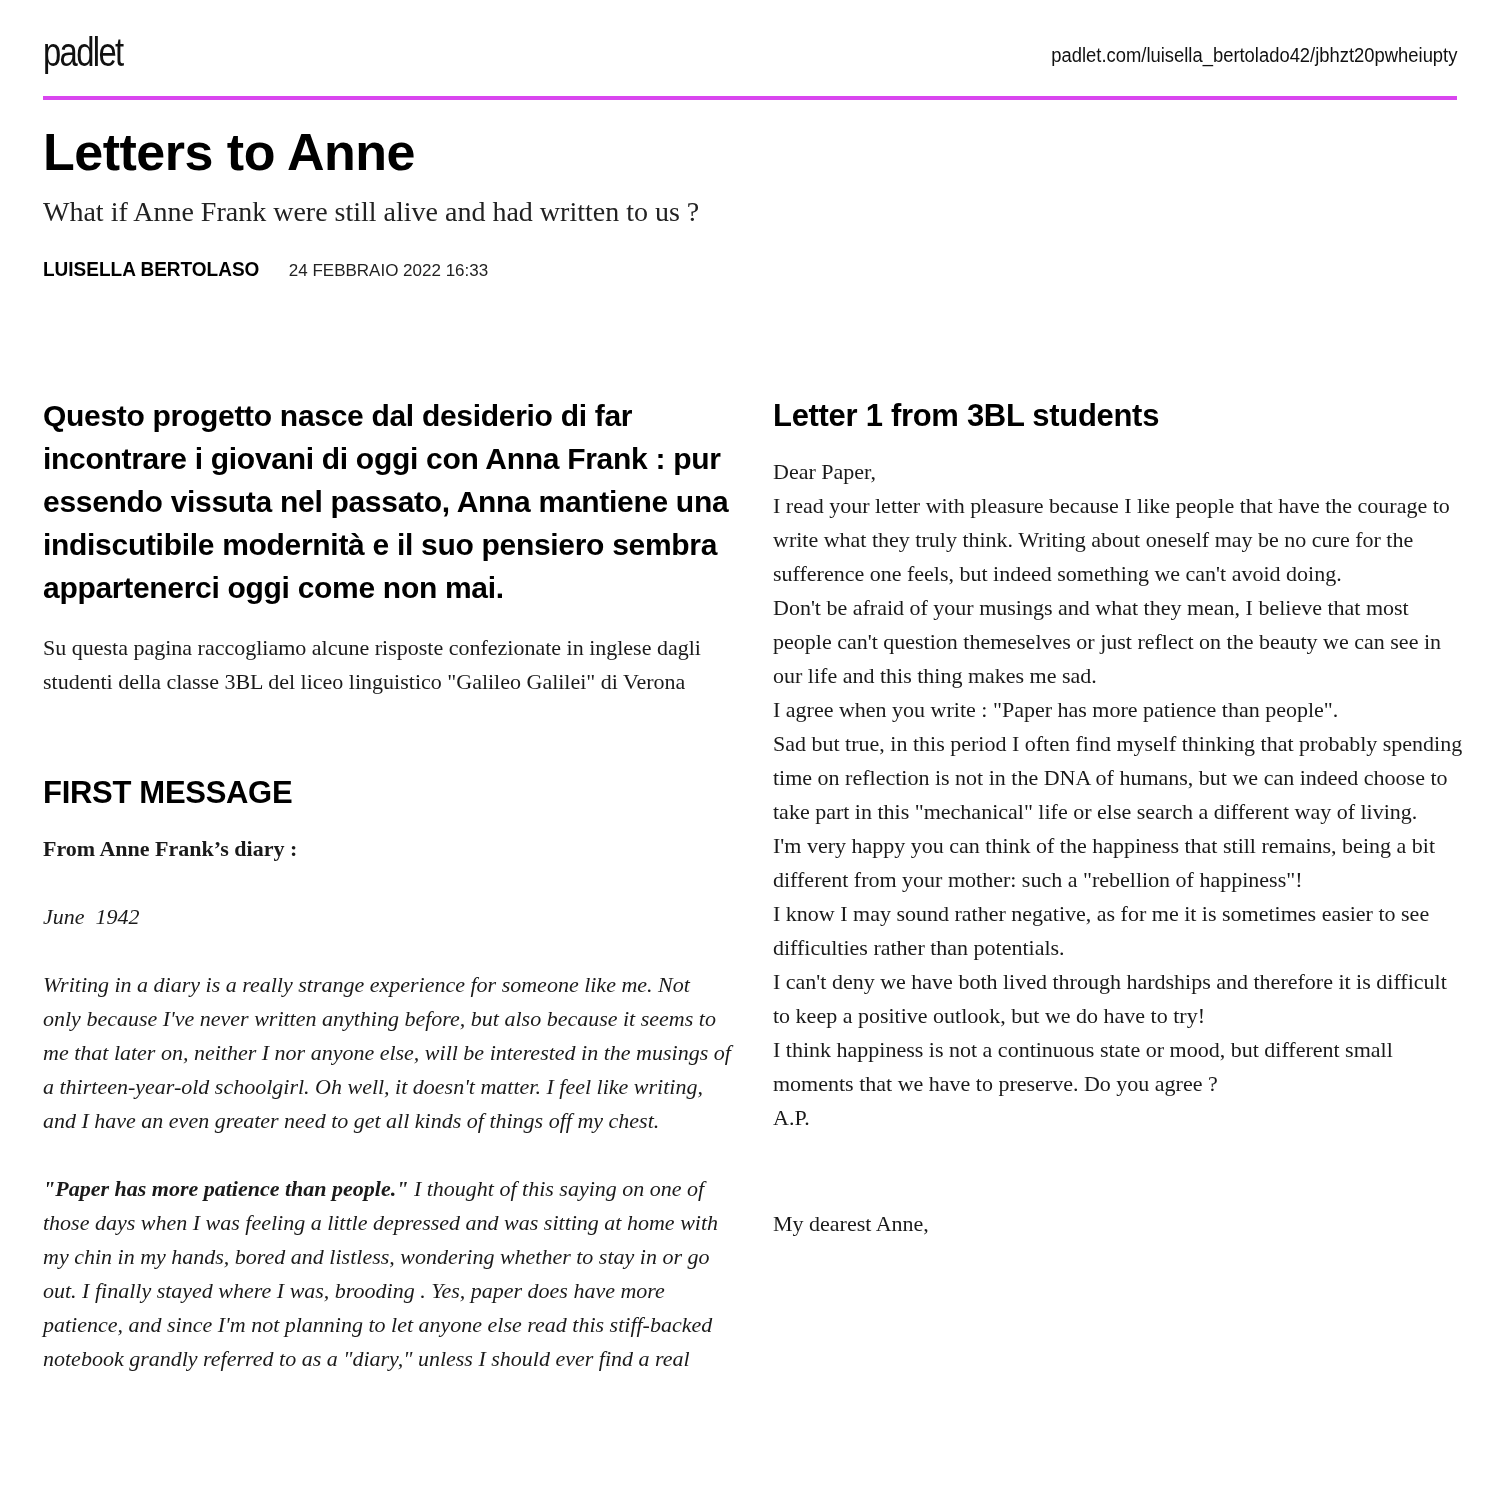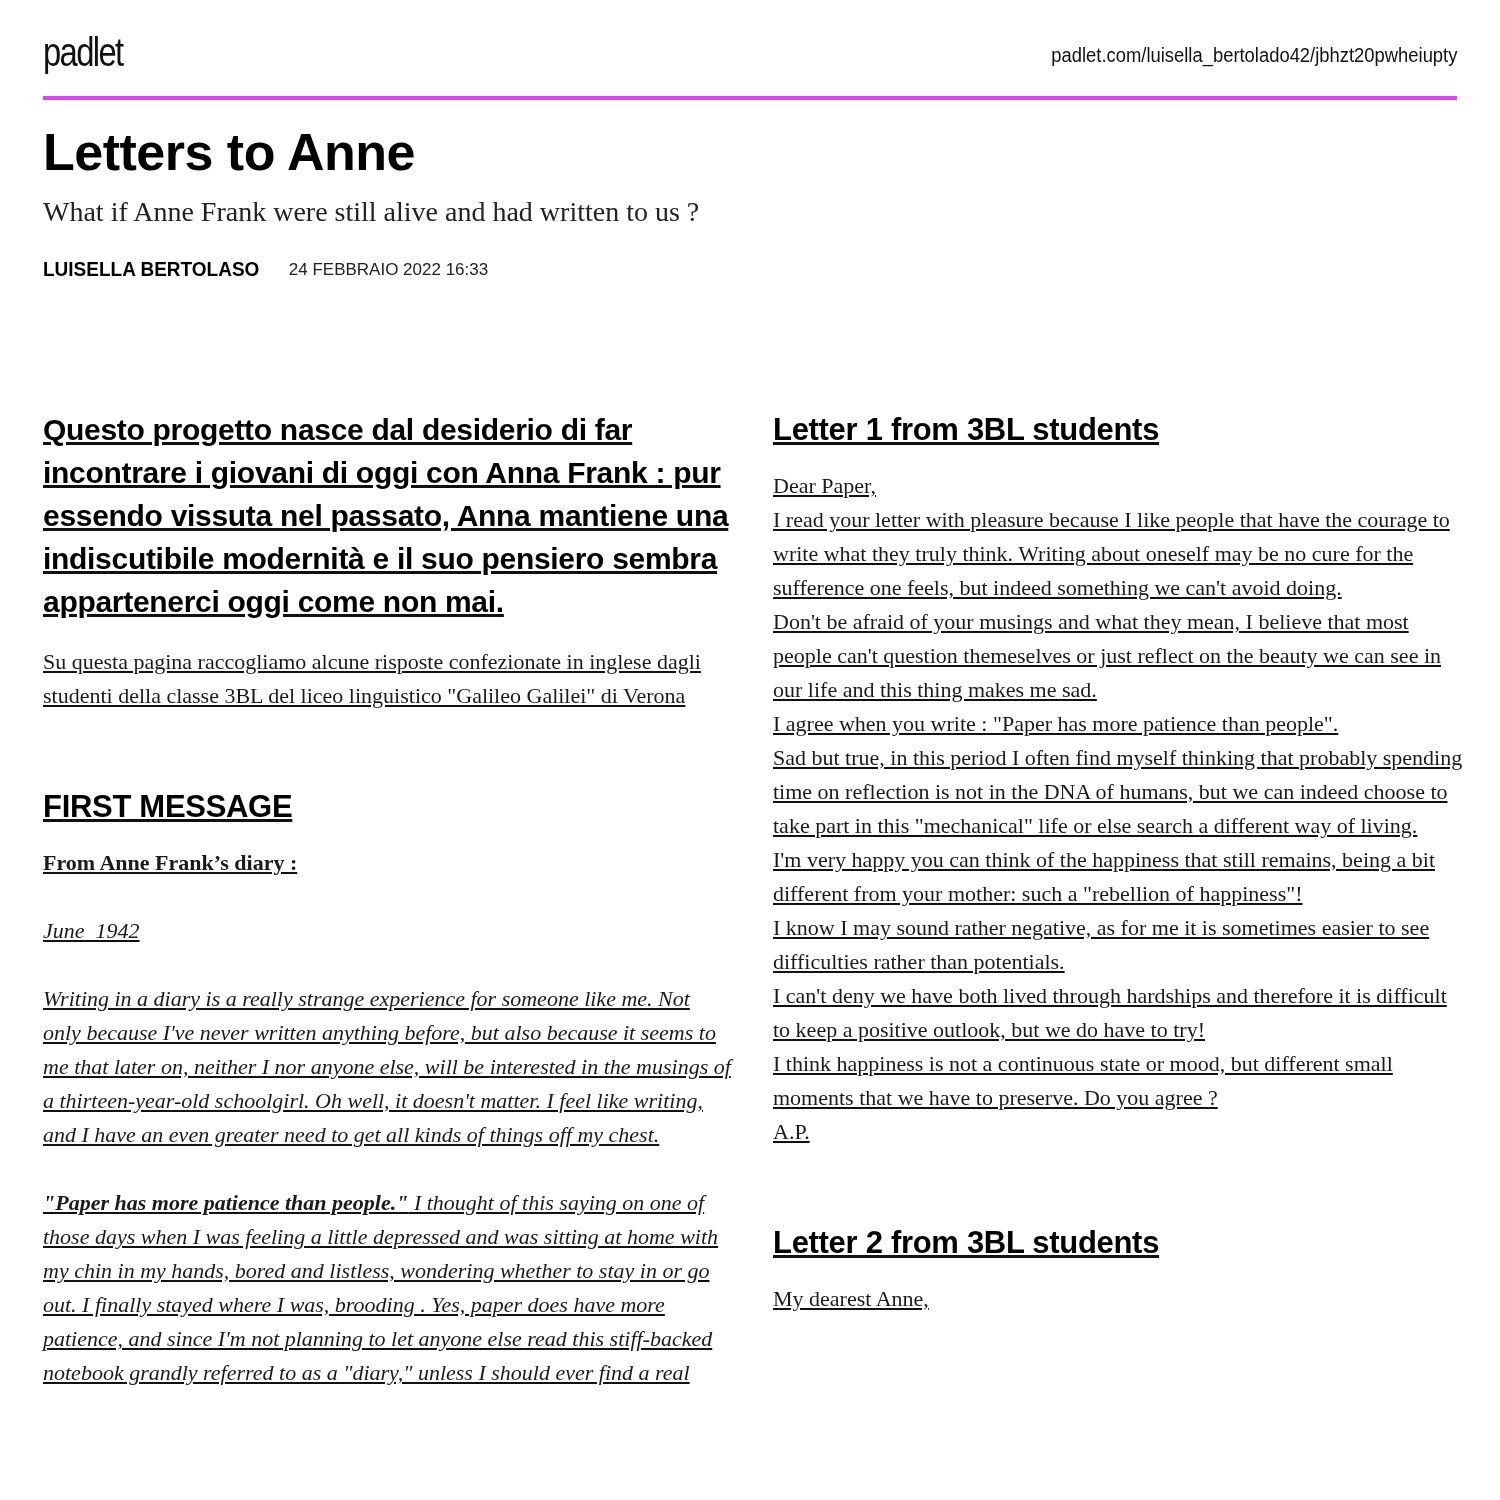--- a/index.html
+++ b/index.html
@@ -31,33 +31,33 @@
       font-size: 52px; font-weight: 700; letter-spacing: -0.5px;
       color: #000;
     }
     .subtitle {
       position: absolute; left: 43px; top: 196px;
       font-family: "Liberation Serif", serif;
       font-size: 28px; color: #222;
     }
     .meta {
       position: absolute; left: 43px; top: 258px;
-      display: flex; align-items: center; gap: 18px;
+      display: flex; align-items: flex-end; gap: 18px;
     }
     .author {
       font-family: "Liberation Sans", sans-serif;
       font-size: 20px; font-weight: 700; color: #000;
       transform: scaleX(0.95); transform-origin: left;
     }
     .date {
       font-family: "Liberation Sans", sans-serif;
       font-size: 17px; color: #222;
     }
     .col {
-      position: absolute; top: 408px; text-decoration: underline;
+      position: absolute; top: 394px;
     }
     .col-left { left: 43px; width: 690px; }
     .col-right { left: 773px; width: 690px; }
     .post { margin-bottom: 72px; }
     .post-title {
       margin: 0 0 18px 0;
       font-family: "Liberation Sans", sans-serif;
       font-weight: 700; font-size: 31px; line-height: 43px; color: #000;
       letter-spacing: -0.3px;
     }
@@ -119,18 +119,17 @@
       <p>Sad but true, in this period I often find myself thinking  that probably spending time on reflection is not in the DNA of humans, but we can indeed choose to take part in this "mechanical" life or else search a different way of living.</p>
       <p>I'm very happy you can think of the happiness that still remains, being a bit different from your mother:  such a "rebellion of happiness"!</p>
       <p>I know I may sound rather negative, as for me it is sometimes easier to see difficulties rather than potentials.</p>
       <p>I can't deny we have both lived through hardships and therefore it is difficult to keep a positive outlook, but we do have to try!</p>
       <p>I think happiness is not a continuous state or mood, but different small moments that we have to preserve. Do you agree ?</p>
       <p>A.P.</p>
     </div>
   </div>
 
   <div class="post">
-    <h2 class="post-title">Letter 2 from 3BL students</h2>
     <div class="body-text">
       <p>My dearest Anne,</p>
     </div>
   </div>
 </div>
 
 </body></html>

